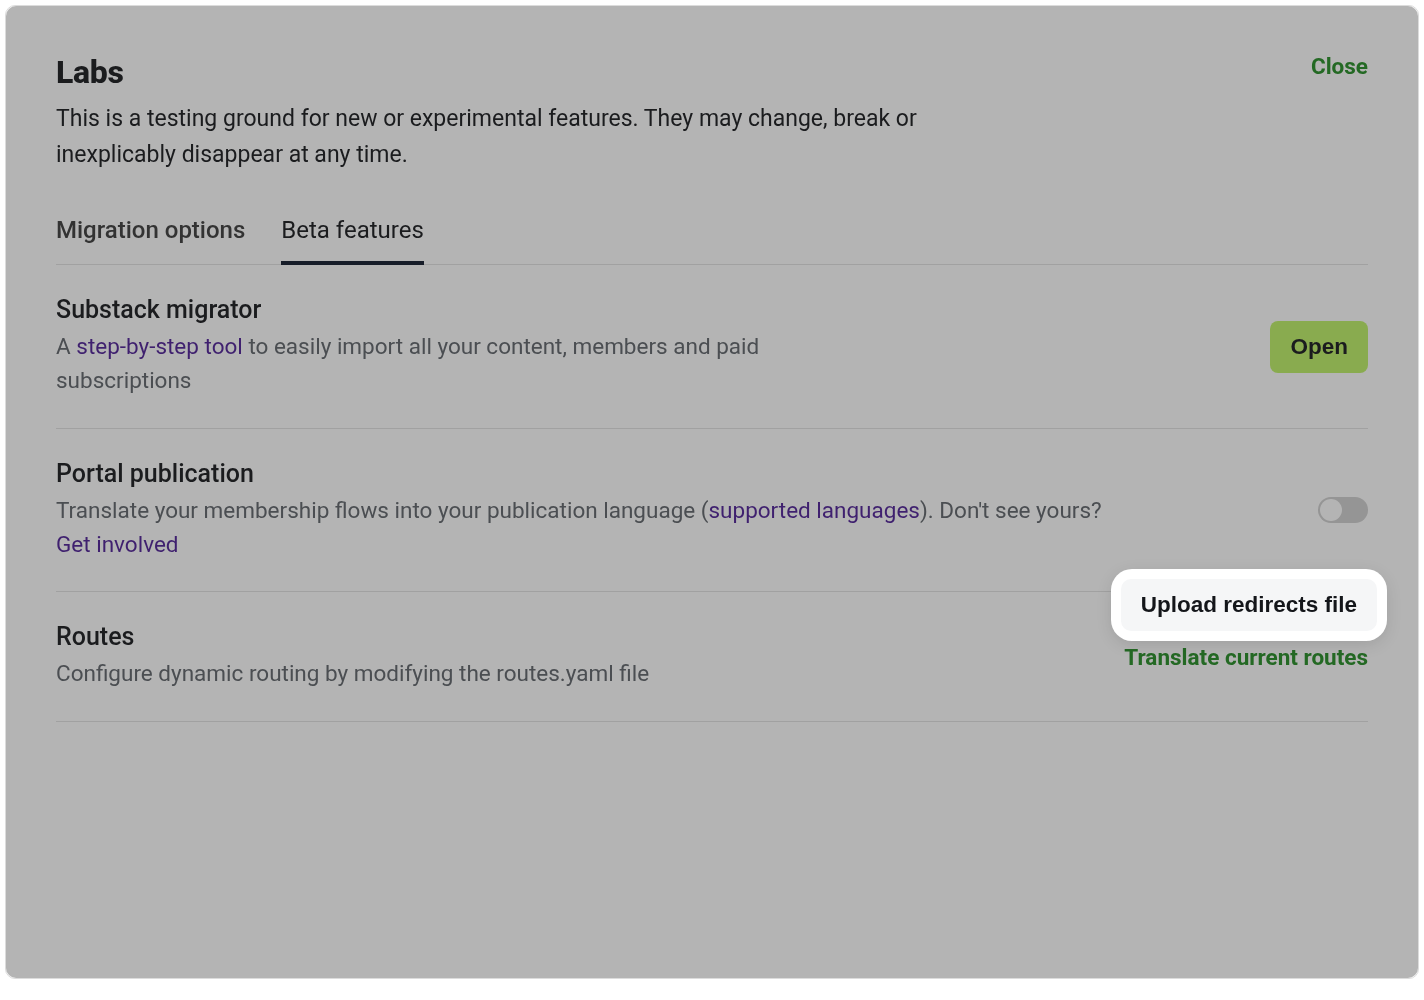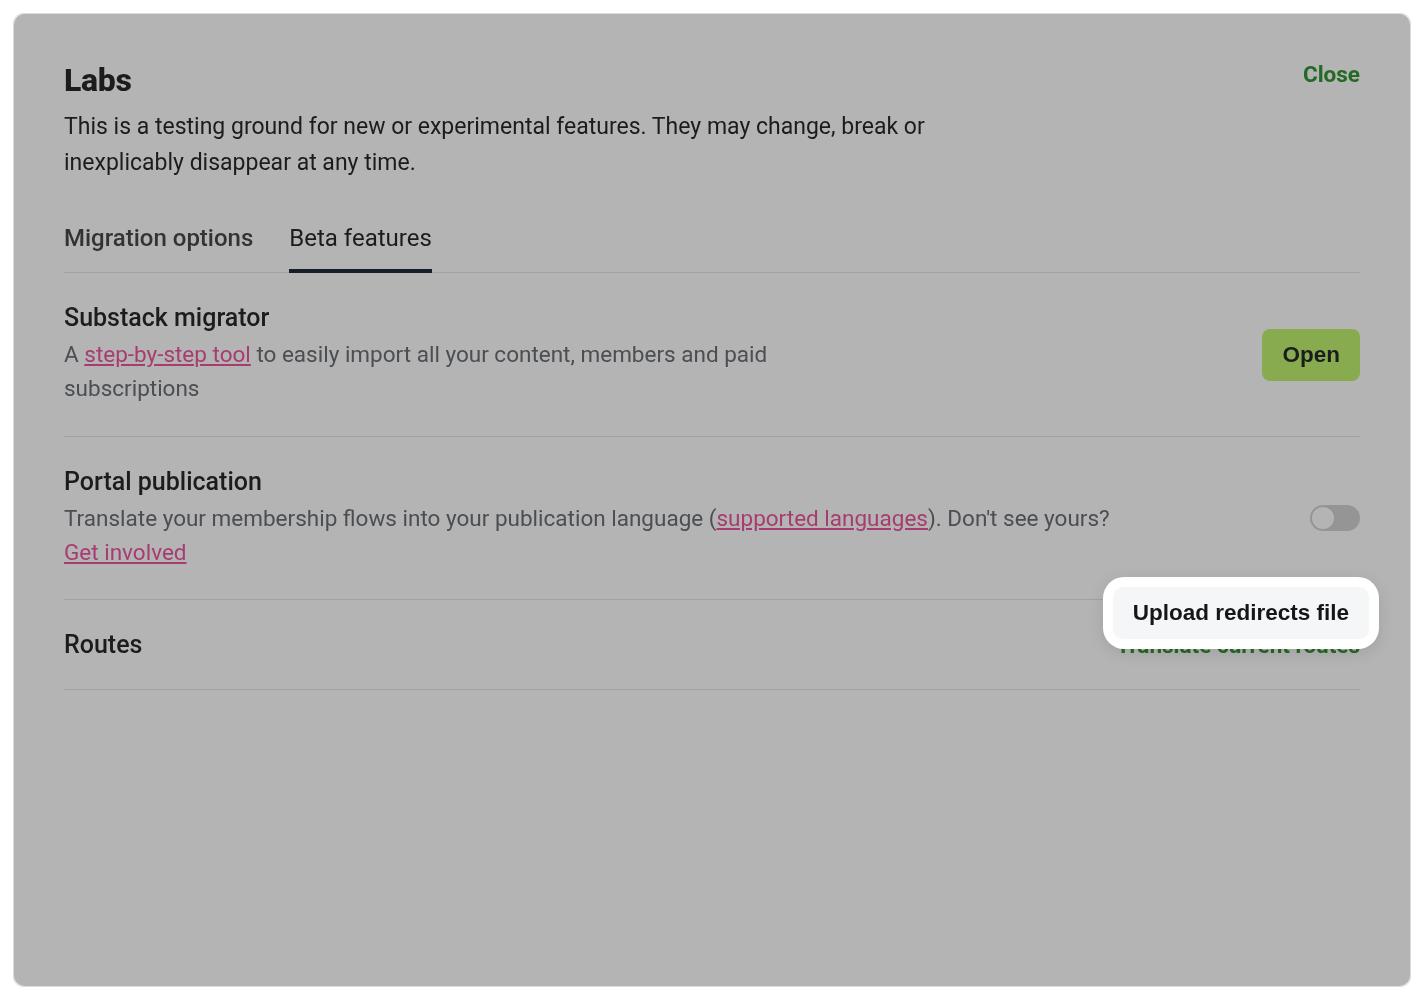--- a/index.html
+++ b/index.html
@@ -4,21 +4,21 @@
   <style>
     * { margin: 0; padding: 0; box-sizing: border-box; }
     body {
       font-family: -apple-system, BlinkMacSystemFont, "Segoe UI", Roboto, Helvetica, Arial, sans-serif;
       background: #fff;
       width: 1424px;
       height: 1000px;
       overflow: hidden;
     }
     .panel {
-      margin: 13px;
+      margin: 5px;
       border: 1px solid #dcdcdc;
       border-radius: 10px;
       padding: 47px 50px;
       height: calc(100% - 26px);
       position: relative;
     }
     .header-row {
       display: flex;
       justify-content: space-between;
       align-items: flex-start;
@@ -74,21 +74,21 @@
       font-size: 25px;
       font-weight: 500;
       color: #14161a;
     }
     .section-desc {
       margin-top: 6px;
       font-size: 22.5px;
       color: #5e6369;
       line-height: 1.5;
     }
-    .link { color: #ec4899; cursor: pointer; text-decoration: underline; }
+    .link { color: #4c1d95; cursor: pointer; }
     .btn {
       background: #bef264;
       border: none;
       border-radius: 8px;
       padding: 13px 20px;
       font-size: 22.5px;
       font-weight: 700;
       color: #14161a;
       cursor: pointer;
     }
@@ -181,20 +181,21 @@
     </div>
     <div class="toggle">
       <div class="toggle-knob"></div>
     </div>
   </div>
 
 
   <div class="section">
     <div class="section-left">
       <div class="section-title">Routes</div>
+      <div class="section-desc">Configure dynamic routing by modifying the routes.yaml file</div>
     </div>
     <div class="section-right">
       <div class="download-link">Translate current routes</div>
     </div>
   </div>
 
   <div class="overlay"></div>
 
   <div class="spotlight" style="top:566px; right:34px;">
     <button class="btn btn-highlight">Upload redirects file</button>

